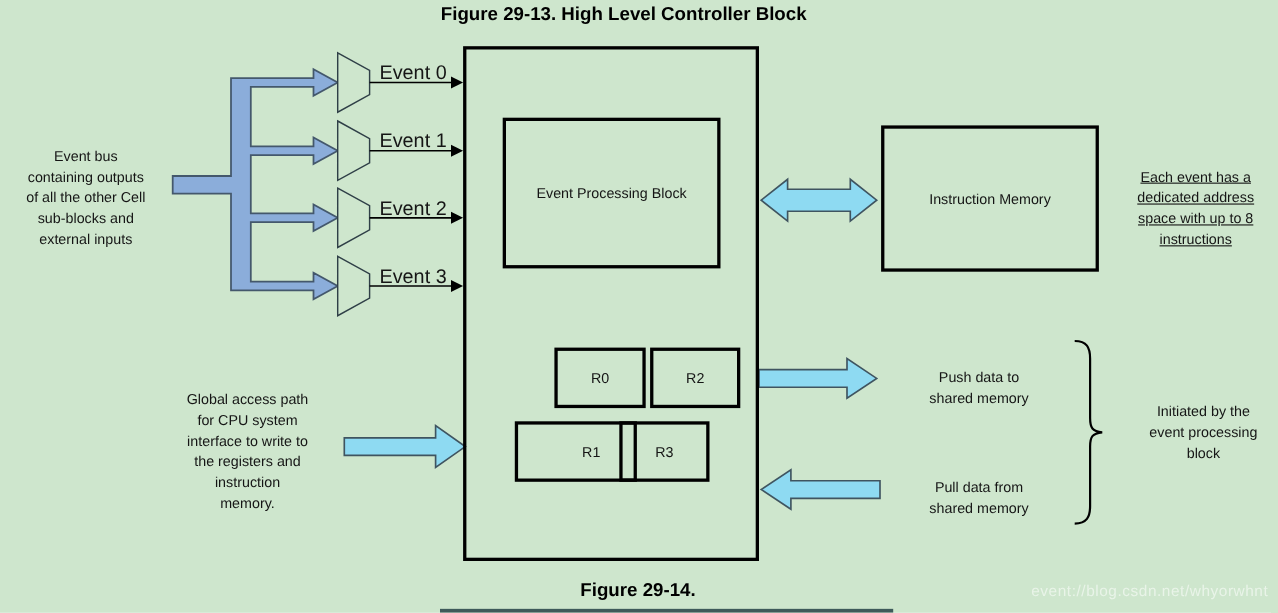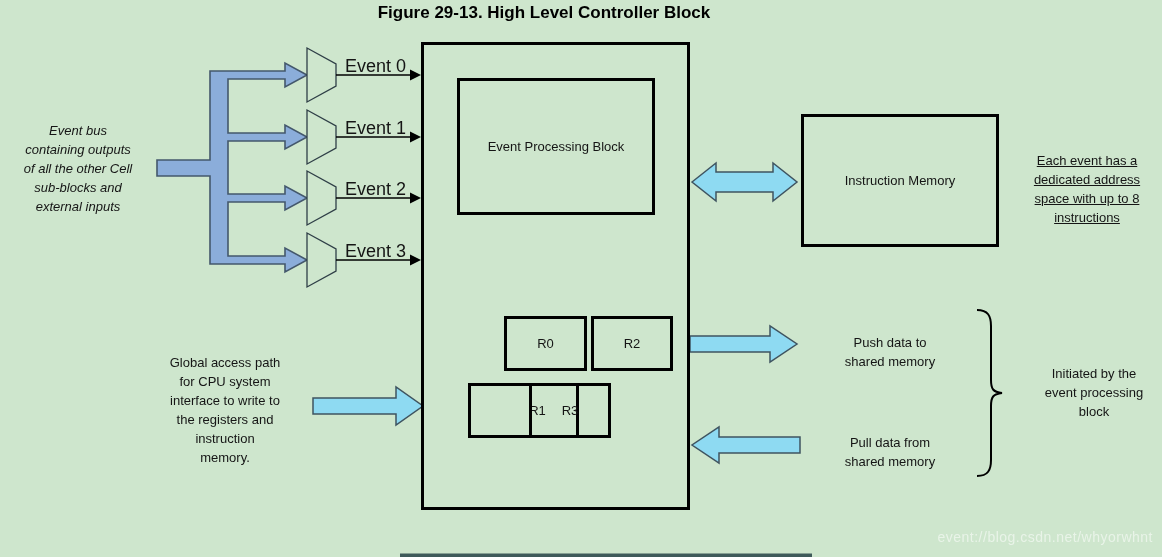--- a/index.html
+++ b/index.html
@@ -9,21 +9,21 @@
     background:var(--background,#cee6cd);
     font-family:"Liberation Sans", sans-serif;
     color:#111;
     overflow:hidden;
   }
   .layer{position:absolute;left:0;top:0;z-index:1;}
   .txt{position:absolute;z-index:3;font-size:13px;line-height:19px;text-align:center;white-space:pre-line;color:#151515;}
   .box{position:absolute;z-index:2;border:3px solid #000;background:transparent;
        display:flex;align-items:center;justify-content:center;font-size:13px;color:#151515;}
   .title{position:absolute;z-index:3;left:0;top:3px;width:1088px;text-align:center;
-         font-size:17px;font-weight:bold;color:#000;}
+         font-size:17px;font-weight:bold;color:#000;padding-left:23px;}
   .caption{position:absolute;z-index:3;left:420px;top:527px;width:320px;text-align:center;
            font-size:17px;font-weight:bold;color:#000;}
   .event-label{position:absolute;z-index:3;font-size:18px;color:#151515;white-space:nowrap;}
   .watermark{position:absolute;z-index:3;right:9px;top:529px;font-size:14px;
              color:rgba(255,255,255,0.55);letter-spacing:0.5px;}
   .bus-shape{fill:var(--bus-fill,#8badda);stroke:var(--bus-stroke,#44586c);stroke-width:1.6;}
   .mux-shape{fill:var(--background,#cee6cd);stroke:#2f3f47;stroke-width:1.3;}
   .event-line{stroke:#000;stroke-width:1.5;}
   .event-arrowhead{fill:#000;}
   .cyan-shape{fill:var(--cyan-fill,#8edaf2);stroke:var(--cyan-stroke,#3f5460);stroke-width:1.5;}
@@ -65,47 +65,47 @@
     <path class="cyan-shape" d="M313,398 H396 V387 L423,406 L396,425 V414 H313 Z"></path>
 
     <path class="brace-shape" d="M977,310 C988,310 991,316 991,326 L991,380 C991,389 993,392 1002,393
          C993,394 991,397 991,406 L991,460 C991,470 988,476 977,476"></path>
 
     <rect class="bottom-strip" x="400" y="553.5" width="412" height="3.5"></rect>
   </svg>
 
   <div class="box" style="left:421px;top:42px;width:263px;height:462px;"></div>
 
-  <div class="box" style="left:457px;top:78px;width:192px;height:131px;">
+  <div class="box" style="left:457px;top:107px;width:192px;height:131px;">
     <span>Event Processing Block</span>
   </div>
 
   <div class="box" style="left:468px;top:316px;width:77px;height:49px;margin-left:36px;">
     <span>R0</span>
   </div>
   <div class="box" style="left:591px;top:316px;width:76px;height:49px;">
     <span>R2</span>
   </div>
   <div class="box" style="left:468px;top:383px;width:77px;height:49px;padding-left:28px;">
     <span>R1</span>
   </div>
-  <div class="box" style="left:529px;top:383px;width:76px;height:49px;justify-content:center;">
+  <div class="box" style="left:563px;top:383px;width:76px;height:49px;justify-content:center;">
     <span>R3</span>
   </div>
 
   <div class="box" style="left:801px;top:114px;width:192px;height:127px;">
     <span>Instruction Memory</span>
   </div>
 
   <div class="event-label" style="left:345px;top:56px;">Event 0</div>
   <div class="event-label" style="left:345px;top:118px;">Event 1</div>
   <div class="event-label" style="left:345px;top:179px;">Event 2</div>
   <div class="event-label" style="left:345px;top:241px;">Event 3</div>
 
-  <div class="txt" style="left:0px;top:121px;width:156px;font-style:italic;">Event bus
+  <div class="txt" style="left:0px;top:132px;width:156px;">Event bus
 containing outputs
 of all the other Cell
 sub-blocks and
 external inputs</div>
   <div class="txt" style="left:145px;top:353px;width:160px;">Global access path
 for CPU system
 interface to write to
 the registers and
 instruction
 memory.</div>
@@ -114,16 +114,17 @@
 space with up to 8
 instructions</div>
   <div class="txt" style="left:820px;top:333px;width:140px;">Push data to
 shared memory</div>
   <div class="txt" style="left:820px;top:433px;width:140px;">Pull data from
 shared memory</div>
   <div class="txt" style="left:1026px;top:364px;width:136px;">Initiated by the
 event processing
 block</div>
 
+  <div class="caption">Figure 29-14.</div>
 
   <div class="watermark">event://blog.csdn.net/whyorwhnt</div>
 
 </div>
 
 </body></html>

